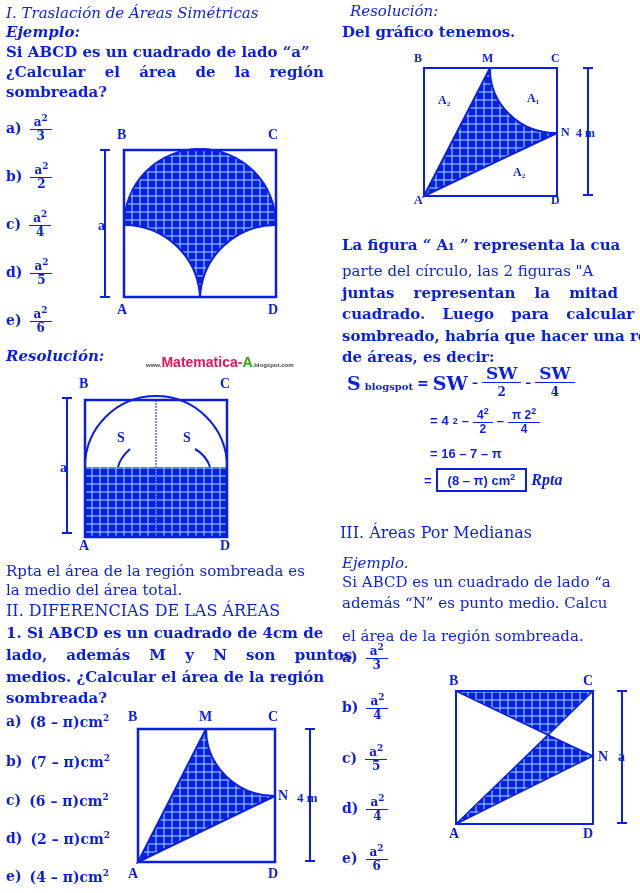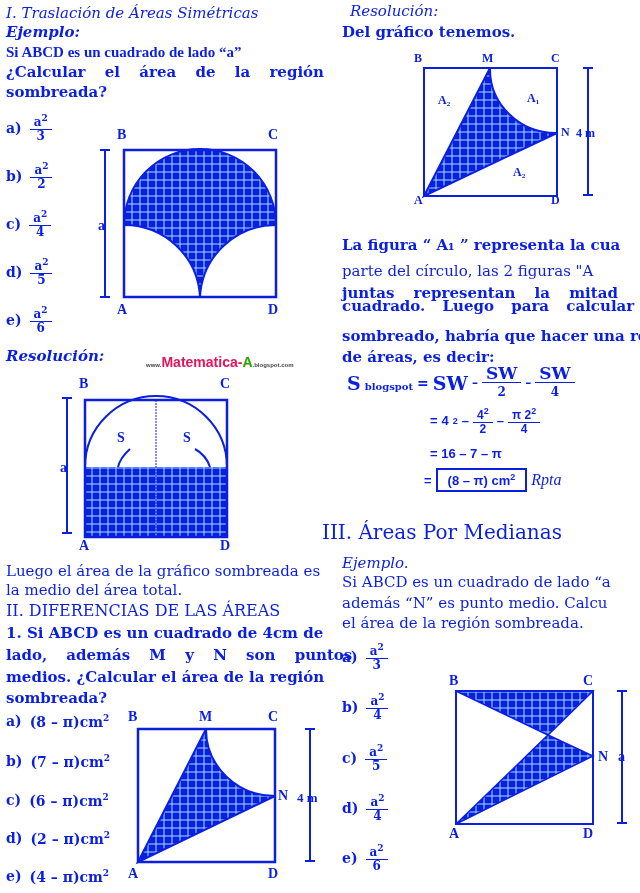--- a/index.html
+++ b/index.html
@@ -23,21 +23,21 @@
   <defs>
     <pattern id="grid" width="8" height="8" patternUnits="userSpaceOnUse">
       <rect width="8" height="8" fill="#0a1fe0"></rect>
       <path d="M4 0V8M0 4H8" stroke="#9fe0ff" stroke-width="1"></path>
     </pattern>
   </defs>
 </svg>
 
 <div class="abs t it" style="left:6px;top:3px;">I. Traslación de Áreas Simétricas</div>
 <div class="abs t it b" style="left:6px;top:22px;">Ejemplo:</div>
-<div class="abs t b" style="left:6px;top:42px;width:318px;font-family:Liberation Serif, serif;">Si ABCD es un cuadrado de lado “a”</div>
+<div class="abs t b" style="left:6px;top:42px;width:318px;">Si ABCD es un cuadrado de lado “a”</div>
 <div class="abs t b" style="left:6px;top:62px;width:318px;text-align-last:justify;text-align:justify;">¿Calcular el área de la región</div>
 <div class="abs t b" style="left:6px;top:82px;">sombreada?</div>
 
 <div class="opt" style="left:6px;top:112px;">
     <span>a)</span>
     <span class="frac">
       <span class="num"><span>a</span><sup>2</sup></span>
       <span>3</span>
     </span>
   </div>
@@ -99,21 +99,21 @@
   <line x1="62" y1="398" x2="72" y2="398" stroke="#0a1fe0" stroke-width="2"></line>
   <line x1="62" y1="533" x2="72" y2="533" stroke="#0a1fe0" stroke-width="2"></line>
   <rect x="85" y="467" width="142" height="70" fill="url(#grid)"></rect>
   <path d="M85 467 A71 71 0 0 1 227 467" fill="none" stroke="#0a1fe0" stroke-width="2"></path>
   <line x1="156" y1="400" x2="156" y2="537" stroke="#0a1fe0" stroke-width="1" stroke-dasharray="2,1"></line>
   <path d="M130 449 Q120 458 118 467" fill="none" stroke="#0a1fe0" stroke-width="2"></path>
   <path d="M195 449 Q206 455 210 467" fill="none" stroke="#0a1fe0" stroke-width="2"></path>
   <rect x="85" y="400" width="142" height="137" fill="none" stroke="#0a1fe0" stroke-width="2.5"></rect>
 </svg>
 
-<div class="abs t" style="left:6px;top:561px;">Luego el área de la gráfico sombreada es</div>
+<div class="abs t" style="left:6px;top:561px;">Rpta el área de la región sombreada es</div>
 <div class="abs t" style="left:6px;top:580px;">la medio del área total.</div>
 
 <div class="abs t" style="left:6px;top:600px;font-size:16px;">II. DIFERENCIAS DE LAS ÁREAS</div>
 <div class="abs t b" style="left:6px;top:623px;"> 1. Si ABCD es un cuadrado de 4cm de</div>
 <div class="abs t b" style="left:6px;top:645px;width:318px;word-spacing:14px;">lado, además M y N son puntos</div>
 <div class="abs t b" style="left:6px;top:667px;">medios. ¿Calcular el área de la región</div>
 <div class="abs t b" style="left:6px;top:688px;">sombreada?</div>
 
 <div class="opt" style="left:6px;top:713px;">
     <span>a)</span>
@@ -168,21 +168,21 @@
   <line x1="588" y1="68" x2="588" y2="195" stroke="#0a1fe0" stroke-width="2"></line>
   <line x1="583" y1="68" x2="593" y2="68" stroke="#0a1fe0" stroke-width="2"></line>
   <line x1="583" y1="195" x2="593" y2="195" stroke="#0a1fe0" stroke-width="2"></line>
   <path d="M424 196 L490 68 A66 64 0 0 0 557 133 Z" fill="url(#grid)" stroke="#0a1fe0" stroke-width="2"></path>
   <rect x="424" y="68" width="133" height="128" fill="none" stroke="#0a1fe0" stroke-width="2"></rect>
 </svg>
 
 <div class="abs t b" style="left:342px;top:235px;text-align:right;">La figura “ A₁ ” representa la cua</div>
 <div class="abs t" style="left:342px;top:261px;">parte del círculo, las 2 figuras "A</div>
 <div class="abs t b" style="left:342px;top:283px;word-spacing:14px;">juntas representan la mitad</div>
-<div class="abs t b" style="left:342px;top:296px;word-spacing:12px;text-align:right;">cuadrado. Luego para calcular</div>
+<div class="abs t b" style="left:342px;top:304px;word-spacing:12px;text-align:right;">cuadrado. Luego para calcular</div>
 <div class="abs t b" style="left:342px;top:326px;">sombreado, habría que hacer una re</div>
 <div class="abs t b" style="left:342px;top:347px;">de áreas, es decir:</div>
 
 <div class="abs b" style="left:347px;top:364px;font-size:19px;display:flex;align-items:center;gap:4px;">
   <span>S</span>
     <span style="font-size:10px;margin-top:8px;">blogspot</span>
   <span style="font-size:14px">=</span>
   <span>SW</span>
     <span style="font-size:12px">–</span>
   <span class="frac" style="font-size:17px;line-height:18px;">
@@ -207,28 +207,28 @@
   <span>–</span>
   <span class="frac">
       <span class="num"><span>π 2</span><sup>2</sup></span>
       <span>4</span>
     </span>
 </div>
 <div class="abs b" style="left:430px;top:446px;font-size:13px;font-family:'Liberation Sans',sans-serif;">= 16 – 7 – π</div>
 <div class="abs b" style="left:424px;top:468px;font-size:13px;display:flex;align-items:center;gap:4px;font-family:'Liberation Sans',sans-serif;">
   <span>=</span>
   <span style="border:2px solid #0a1fe0;padding:2px 10px;"><span>(8 – π) cm</span><sup style="font-size:9px">2</sup></span>
-  <span class="it" style="font-family:'Liberation Serif',serif;font-size:16px;font-weight:normal;">Rpta</span>
-</div>
-
-<div class="abs t" style="left:322px;top:522px;font-size:20px;">III. Áreas Por Medianas</div>
+  <span class="it" style="font-family:'Liberation Serif',serif;font-size:16px;font-weight:bold;">Rpta</span>
+</div>
+
+<div class="abs t" style="left:340px;top:522px;font-size:16px;">III. Áreas Por Medianas</div>
 <div class="abs t it" style="left:342px;top:553px;">Ejemplo.</div>
 <div class="abs t" style="left:342px;top:572px;">Si ABCD es un cuadrado de lado “a</div>
 <div class="abs t" style="left:342px;top:593px;">además “N” es punto medio. Calcu</div>
-<div class="abs t" style="left:342px;top:613px;">el área de la región sombreada.</div>
+<div class="abs t" style="left:342px;top:626px;">el área de la región sombreada.</div>
 
 <div class="opt" style="left:342px;top:641px;">
     <span>a)</span>
     <span class="frac">
       <span class="num"><span>a</span><sup>2</sup></span>
       <span>3</span>
     </span>
   </div>
 <div class="opt" style="left:342px;top:691px;">
     <span>b)</span>

